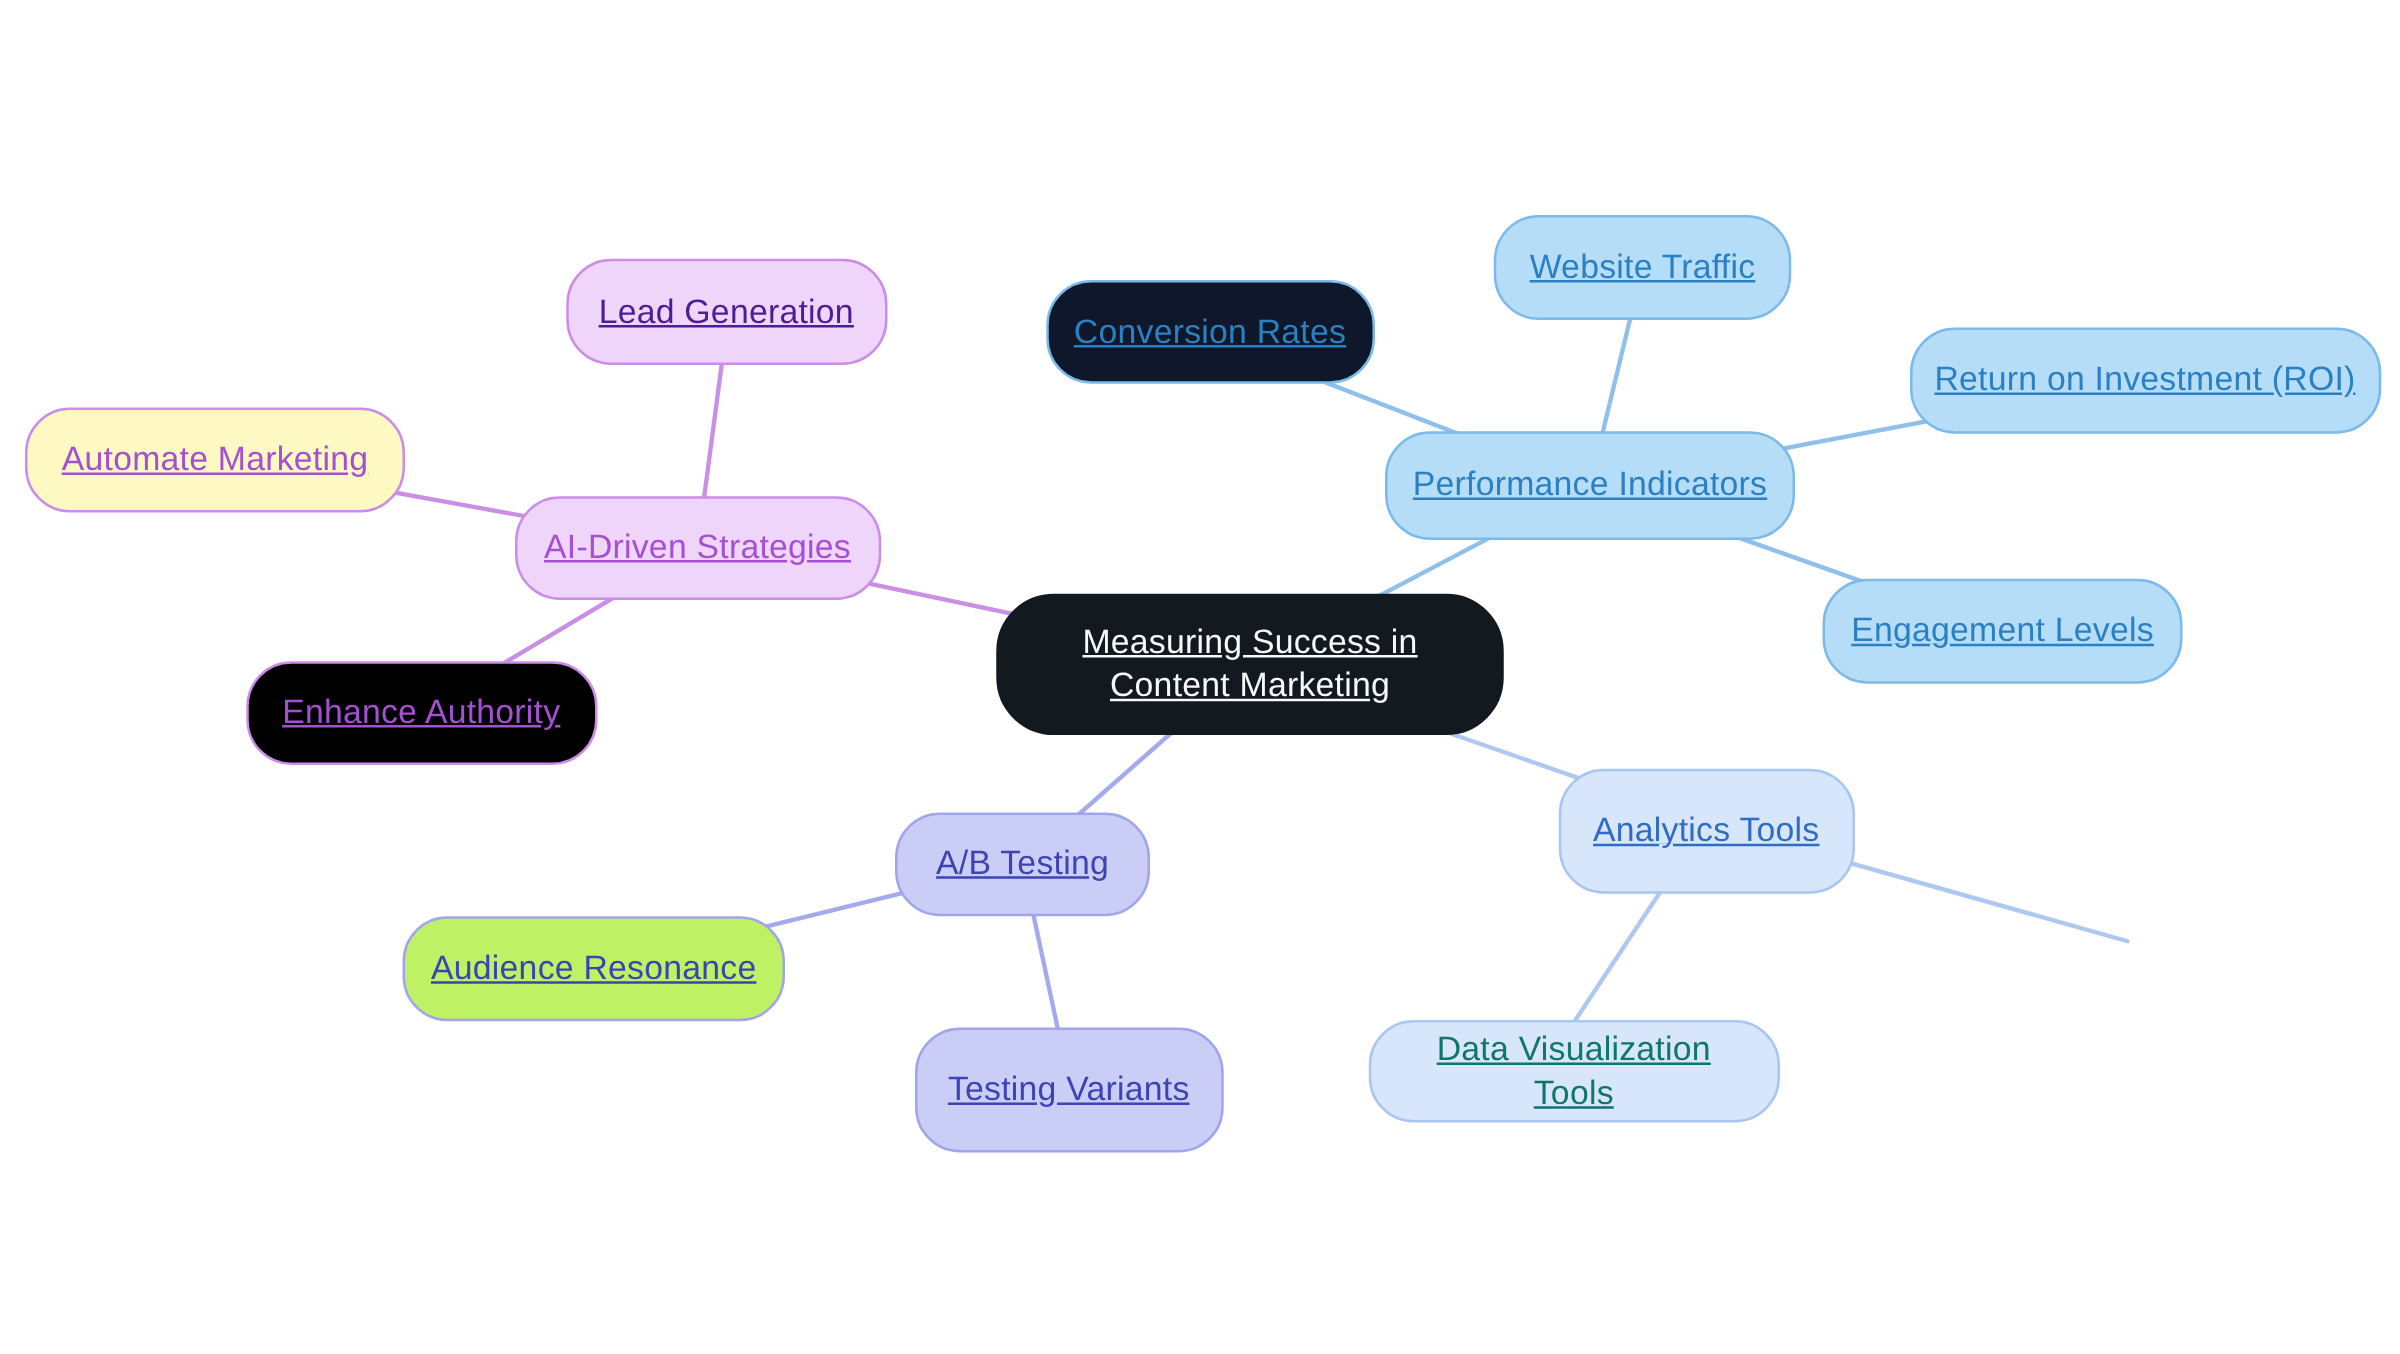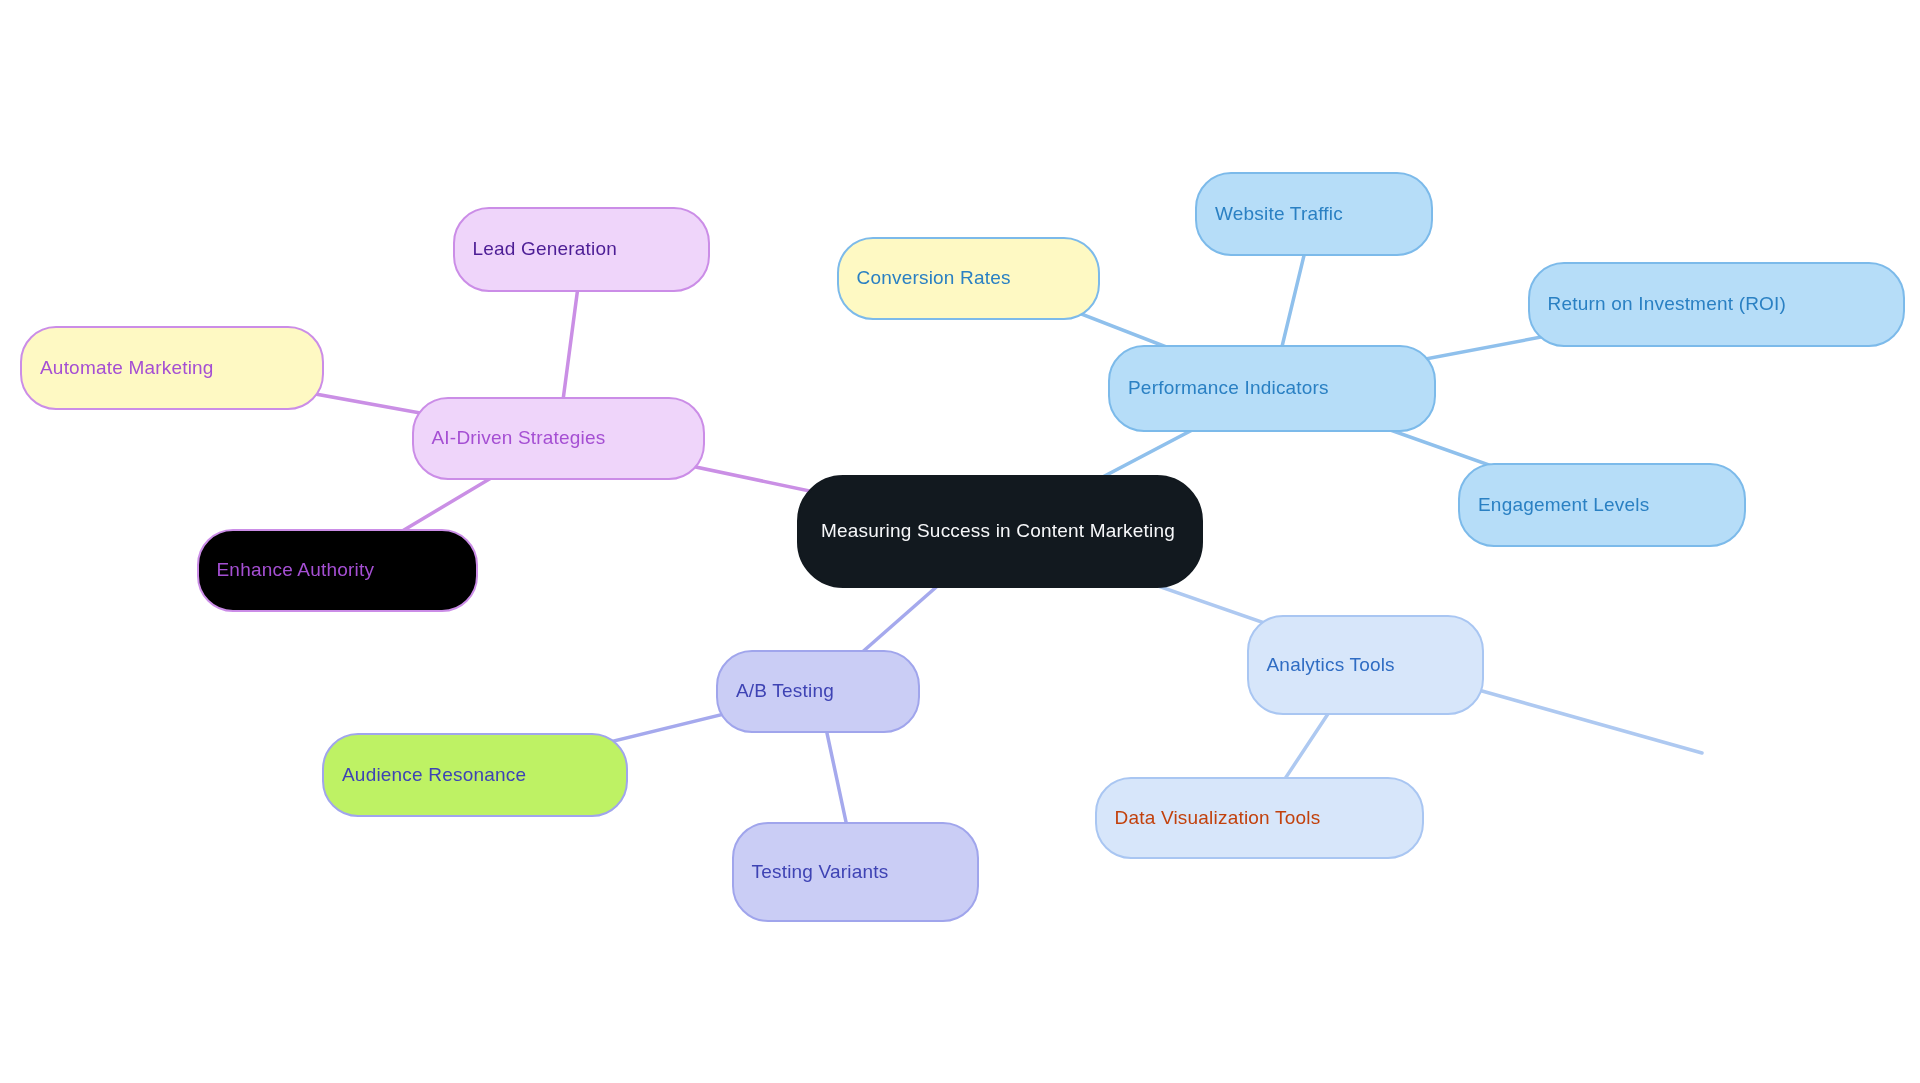--- a/index.html
+++ b/index.html
@@ -22,28 +22,30 @@
     width: 1920px;
     height: 1083px;
     z-index: 1;
   }
   .node {
     position: absolute;
     z-index: 2;
     box-sizing: border-box;
     display: flex;
     align-items: center;
+    justify-content: center;
     text-align: center;
     border-radius: 36px;
     border: 2px solid transparent;
-    font-size: 19px;
+    font-size: 27px;
     letter-spacing: 0.2px;
     line-height: 1.3;
     padding: 0 18px;
     cursor: pointer;
+    text-decoration: underline;
   }
   .node.root {
     border-radius: 46px;
     padding: 0 22px;
   }
   .node span {
     display: block;
     pointer-events: none;
   }
 </style>
@@ -67,21 +69,21 @@
       <line x1="1000" y1="531" x2="1365" y2="658" stroke="#aec9f1" stroke-width="3.5" stroke-linecap="round"></line>
       <line x1="1365" y1="658" x2="1259" y2="818" stroke="#aec9f1" stroke-width="3.5" stroke-linecap="round"></line>
       <line x1="1365" y1="658" x2="1702" y2="753" stroke="#aec9f1" stroke-width="3.5" stroke-linecap="round"></line>
     </svg>
 <div class="node root" style="left: 797px; top: 474.5px; width: 406px; height: 113px; background: rgb(18, 25, 31); border-color: rgb(18, 25, 31); color: rgb(247, 248, 250);">
       <span>Measuring Success in Content Marketing</span>
     </div>
     <div class="node" style="left: 1108px; top: 344.5px; width: 328px; height: 87px; background: rgb(182, 221, 248); border-color: rgb(124, 186, 234); color: rgb(42, 128, 195);">
       <span>Performance Indicators</span>
     </div>
-    <div class="node" style="left: 836.5px; top: 237px; width: 263px; height: 83px; background: #fef9c3; border-color: rgb(124, 186, 234); color: rgb(42, 128, 195);">
+    <div class="node" style="left: 836.5px; top: 224px; width: 263px; height: 83px; background: #0f172a; border-color: rgb(124, 186, 234); color: rgb(42, 128, 195);">
       <span>Conversion Rates</span>
     </div>
     <div class="node" style="left: 1195px; top: 172px; width: 238px; height: 84px; background: rgb(182, 221, 248); border-color: rgb(124, 186, 234); color: rgb(42, 128, 195);">
       <span>Website Traffic</span>
     </div>
     <div class="node" style="left: 1527.5px; top: 261.5px; width: 377px; height: 85px; background: rgb(182, 221, 248); border-color: rgb(124, 186, 234); color: rgb(42, 128, 195);">
       <span>Return on Investment (ROI)</span>
     </div>
     <div class="node" style="left: 1458px; top: 463px; width: 288px; height: 84px; background: rgb(182, 221, 248); border-color: rgb(124, 186, 234); color: rgb(42, 128, 195);">
       <span>Engagement Levels</span>
@@ -103,16 +105,16 @@
     </div>
     <div class="node" style="left: 322px; top: 733px; width: 306px; height: 84px; background: #bef264; border-color: rgb(160, 165, 236); color: rgb(62, 67, 180);">
       <span>Audience Resonance</span>
     </div>
     <div class="node" style="left: 731.5px; top: 822px; width: 247px; height: 100px; background: rgb(202, 205, 245); border-color: rgb(160, 165, 236); color: rgb(62, 67, 180);">
       <span>Testing Variants</span>
     </div>
     <div class="node" style="left: 1246.5px; top: 615px; width: 237px; height: 100px; background: rgb(215, 230, 250); border-color: rgb(169, 198, 242); color: rgb(47, 108, 195);">
       <span>Analytics Tools</span>
     </div>
-    <div class="node" style="left: 1094.5px; top: 777px; width: 329px; height: 82px; background: rgb(215, 230, 250); border-color: rgb(169, 198, 242); color: #c2410c;">
+    <div class="node" style="left: 1094.5px; top: 816px; width: 329px; height: 82px; background: rgb(215, 230, 250); border-color: rgb(169, 198, 242); color: #0f766e;">
       <span>Data Visualization Tools</span>
     </div>
   </div>
 
 </body></html>

